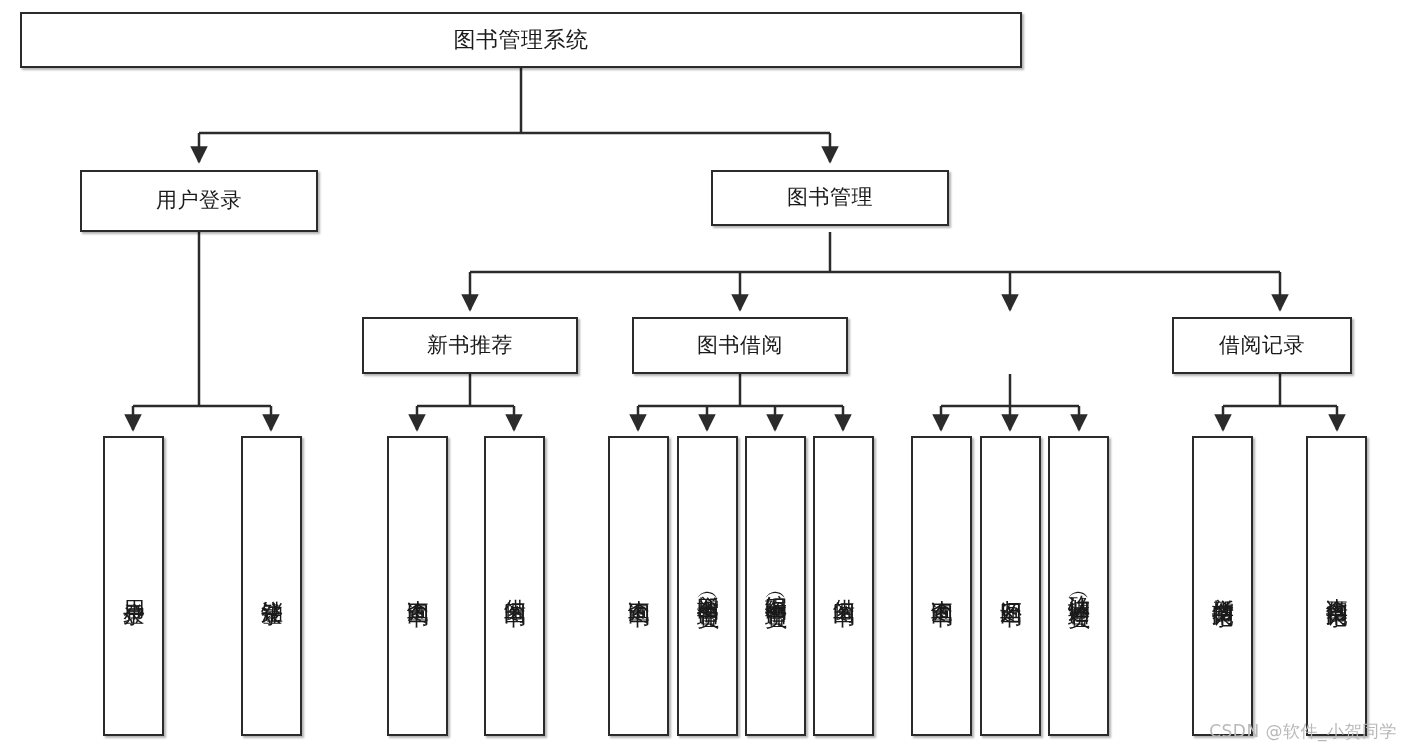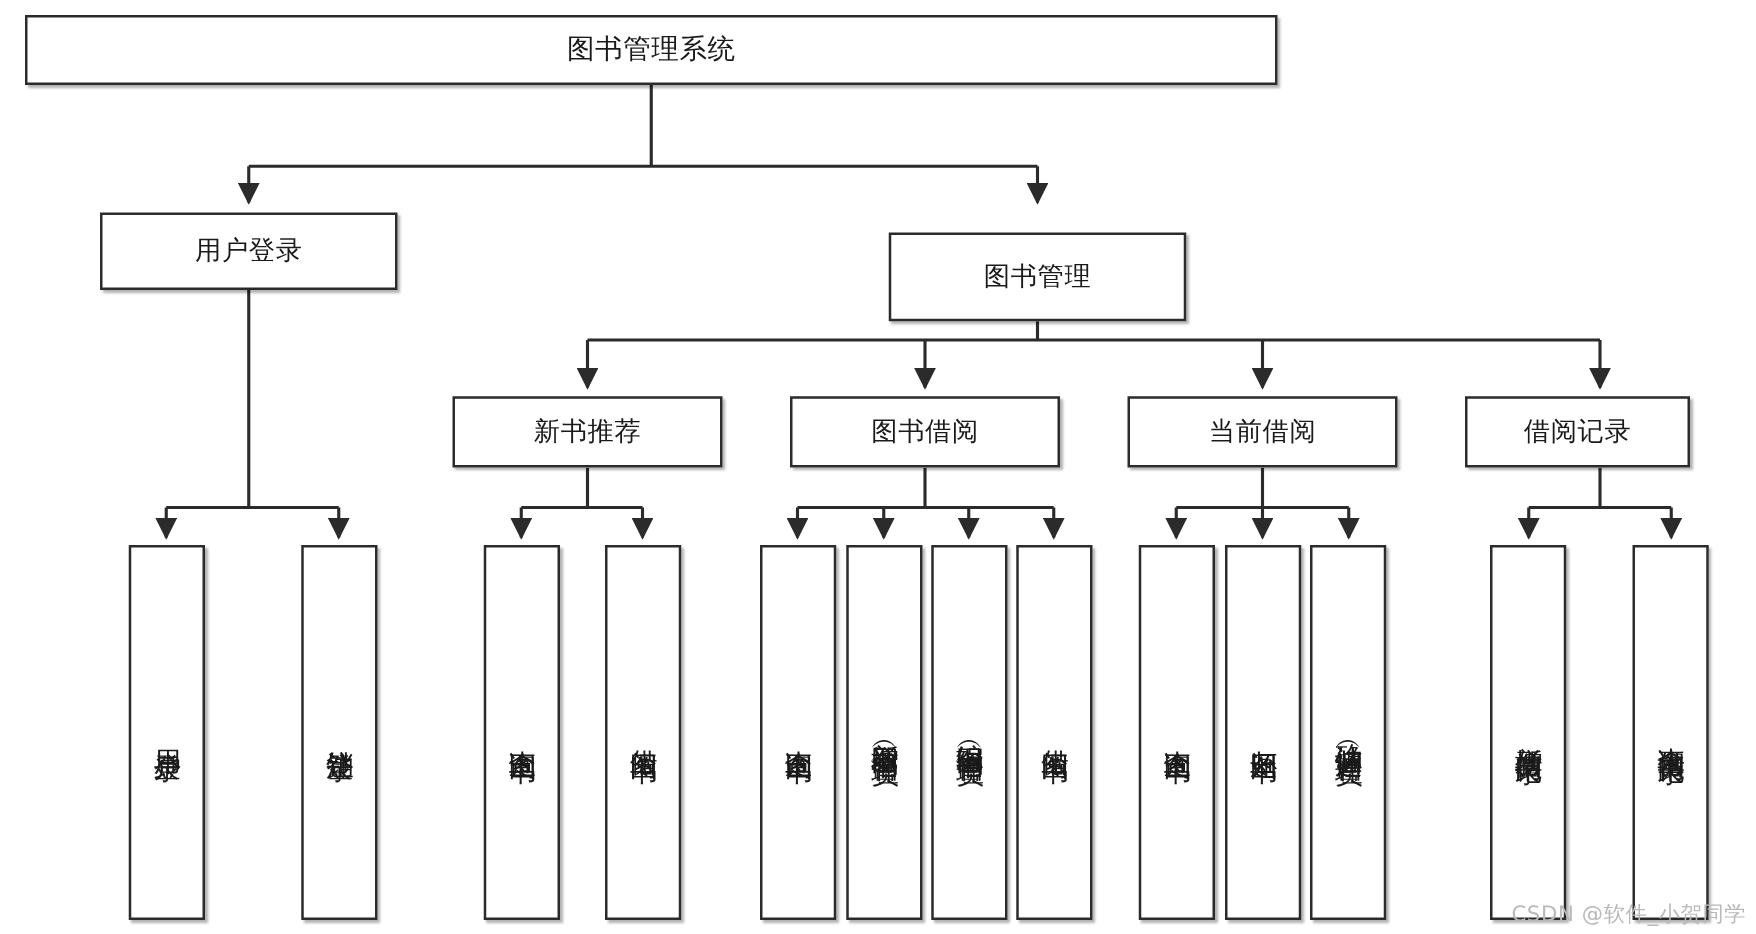--- a/index.html
+++ b/index.html
@@ -44,20 +44,21 @@
     letter-spacing: 0.5px;
   }
   
   .node.horiz .label {
     font-size: 21px;
     line-height: 1.2;
     white-space: nowrap;
   }
   .node.root .label {
     font-size: 22px;
+    font-family: Liberation Serif, serif;
   }
   
   .node.vert {
     align-items: center;
     justify-content: center;
     padding: 6px 0;
   }
   .node.vert .label {
     writing-mode: vertical-rl;
     text-orientation: upright;
@@ -134,35 +135,32 @@
   </svg>
 
   <div class="node horiz root" style="left:20px; top:12px; width:1002px; height:56px;">
     <span class="label">图书管理系统</span>
   </div>
 
   <div class="node horiz" style="left:80px; top:170px; width:238px; height:62px;">
     <span class="label">用户登录</span>
   </div>
 
-  <div class="node horiz" style="left:711px; top:186px; width:238px; height:71px;">
+  <div class="node horiz" style="left:711px; top:170px; width:238px; height:56px;">
     <span class="label">图书管理</span>
   </div>
 
   <div class="node horiz" style="left:362px; top:317px; width:216px; height:57px;">
     <span class="label">新书推荐</span>
   </div>
 
   <div class="node horiz" style="left:632px; top:317px; width:216px; height:57px;">
     <span class="label">图书借阅</span>
   </div>
 
-  <div class="node horiz" style="left:902px; top:317px; width:216px; height:57px;">
-    <span class="label">当前借阅</span>
-  </div>
 
   <div class="node horiz" style="left:1172px; top:317px; width:180px; height:57px;">
     <span class="label">借阅记录</span>
   </div>
 
   <div class="node vert" style="left:103px; top:436px; width:61px; height:300px;">
     <span class="label">用户登录</span>
   </div>
 
   <div class="node vert" style="left:241px; top:436px; width:61px; height:300px;">

